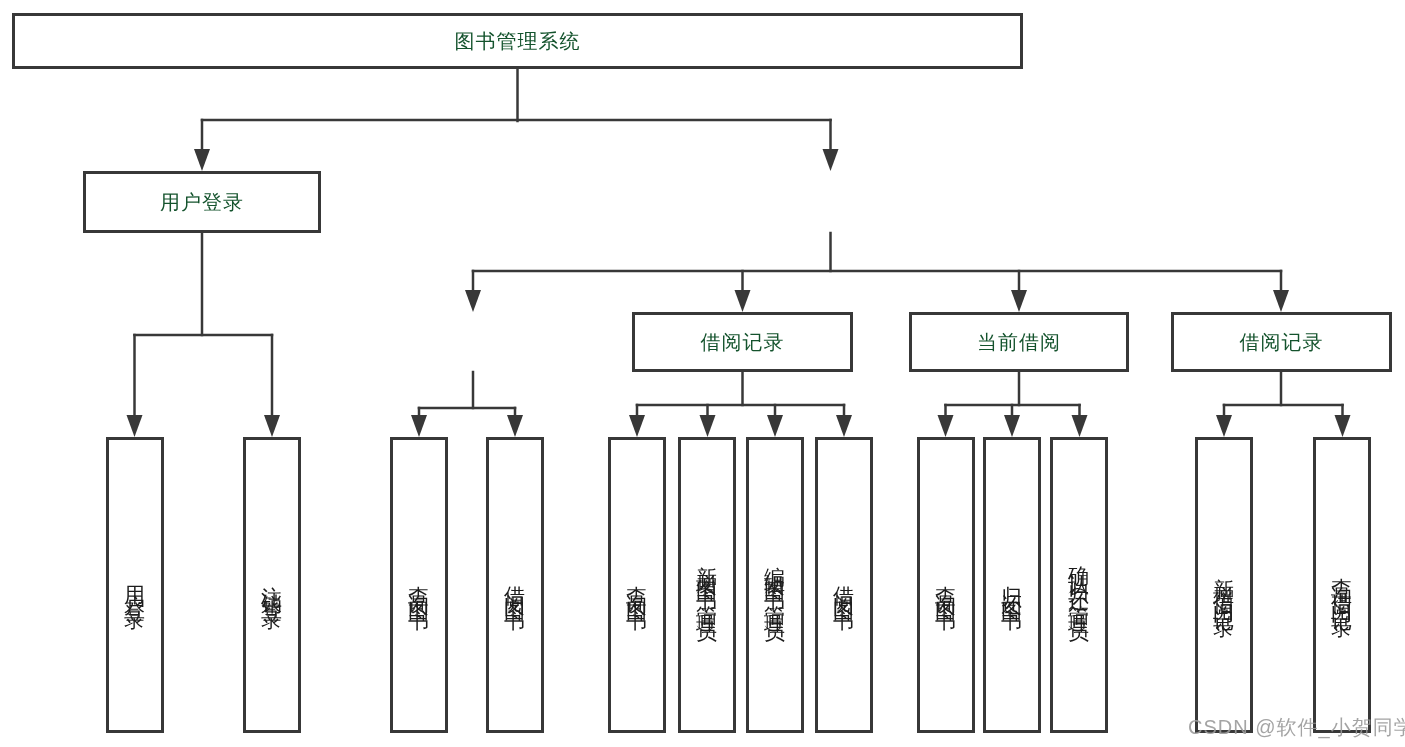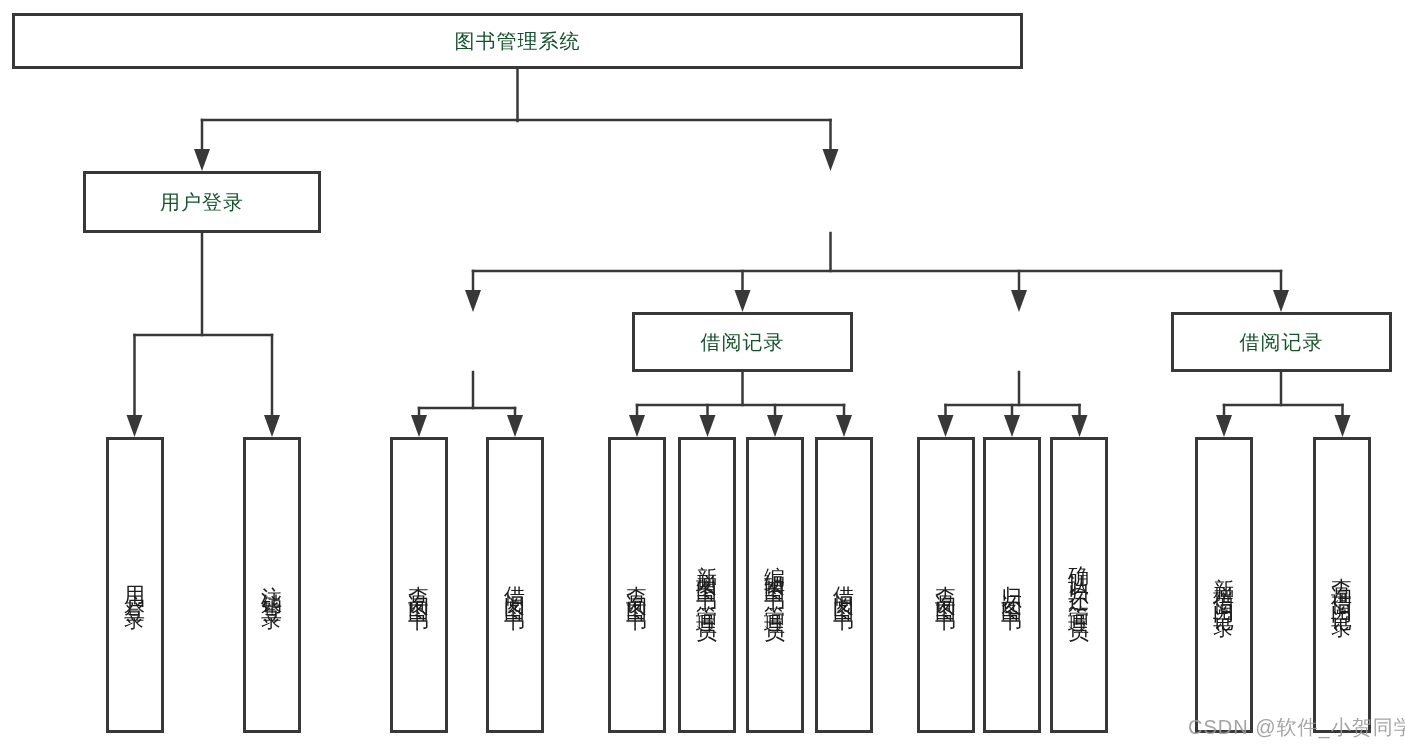--- a/index.html
+++ b/index.html
@@ -152,20 +152,21 @@
       <line x1="1342.5" y1="405" x2="1342.5" y2="416"></line>
       <path d="M 1334.5 415 H 1350.5 L 1342.5 437 Z"></path>
     </g>
   </svg>
 
   <div class="hbox" style="left:12px; top:13px; width:1011px; height:56px;">图书管理系统</div>
 
   <div class="hbox" style="left:83px; top:171px; width:238px; height:62px;">用户登录</div>
 
   <div class="hbox" style="left:632px; top:312px; width:221px; height:60px;">借阅记录</div>
+  <div class="hbox" style="left:909px; top:312px; width:220px; height:60px;">当前借阅</div>
   <div class="hbox" style="left:1171px; top:312px; width:221px; height:60px;">借阅记录</div>
 
   <div class="vbox" style="left:106px;">
     <span class="vtext">用户登录</span>
   </div>
   <div class="vbox" style="left:243px;">
     <span class="vtext">注销登录</span>
   </div>
 
   <div class="vbox" style="left:390px;">

